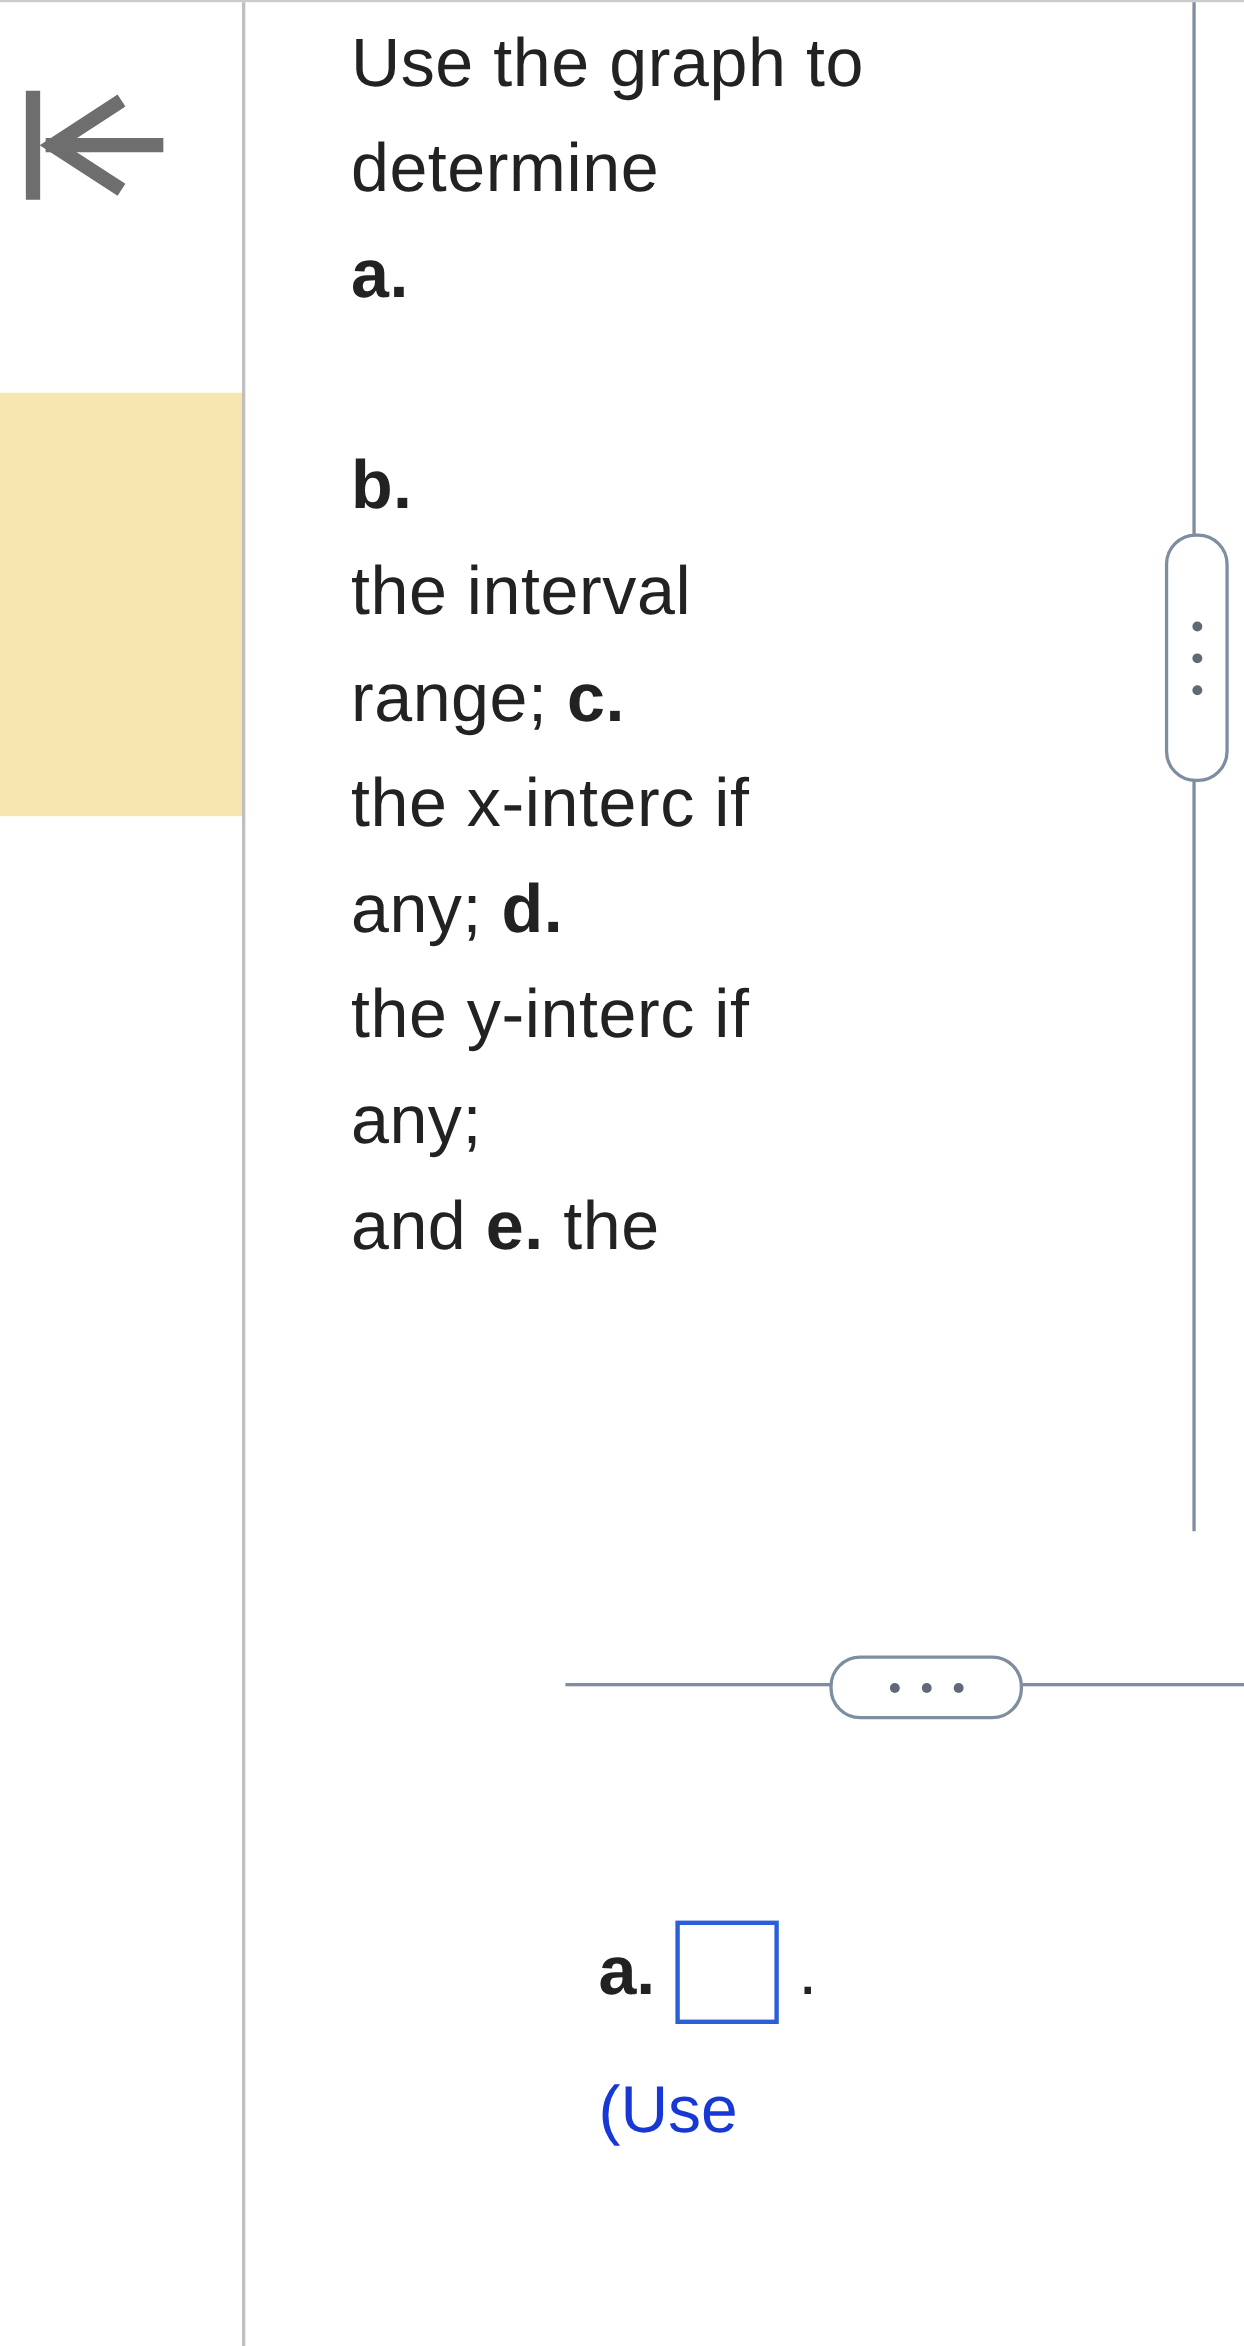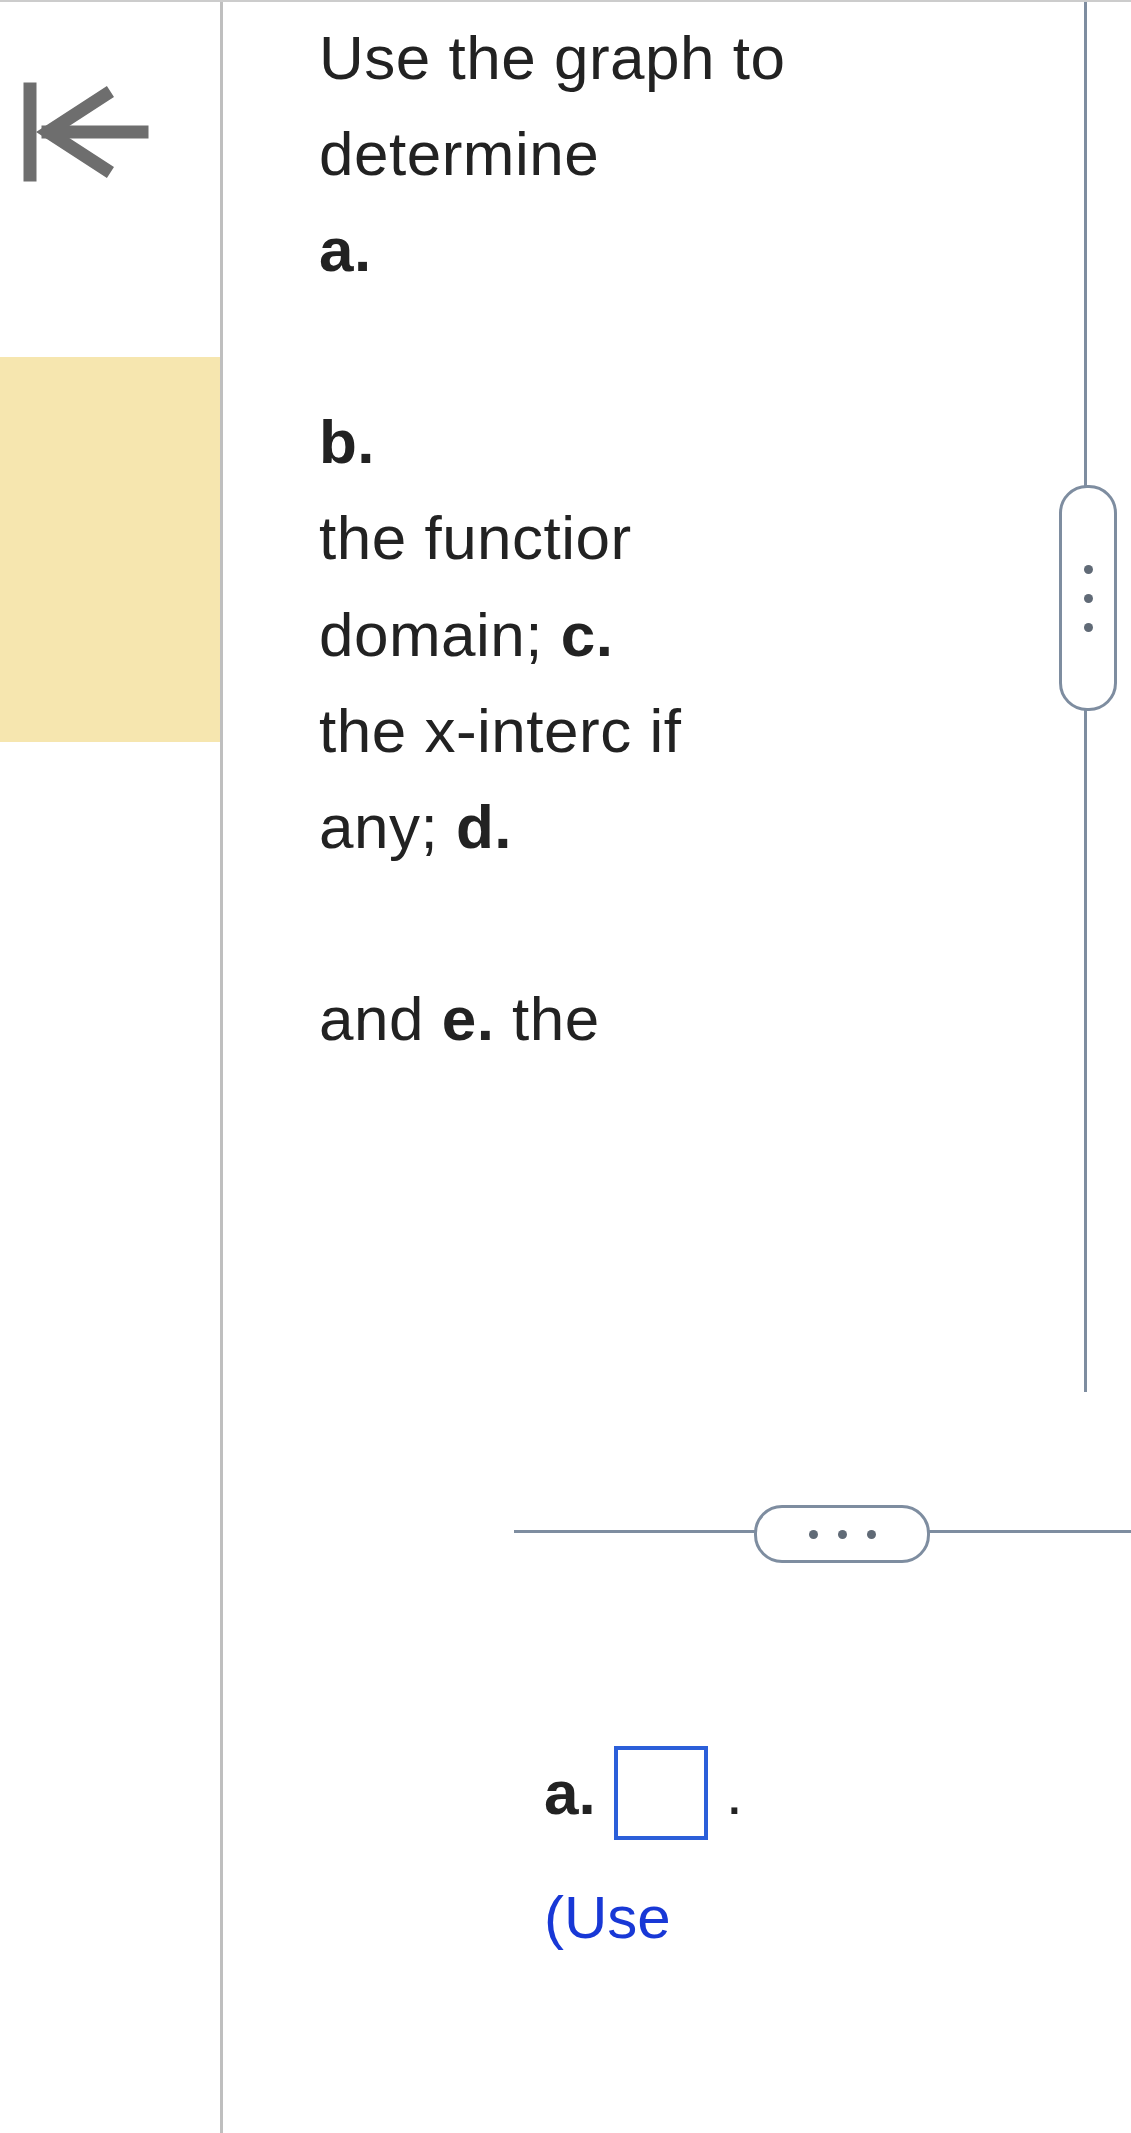--- a/index.html
+++ b/index.html
@@ -164,23 +164,23 @@
   <div class="yellow-block"></div>
 </div>
 
 <div class="q-col">
 
   <div class="q-text">
     <span>Use the graph to determine</span><br>
     <b>a.</b><br>
     <br>
     <b>b.</b><br>
-    <span>the functior domain; </span><b>c.</b><br>
+    <span>the interval range; </span><b>c.</b><br>
     <span>the x-interc if any; </span><b>d.</b><br>
-    <br>
+    <span>the y-interc if any;</span><br>
     <span>and </span><b>e.</b><span> the</span>
   </div>
 
   <div class="v-split"></div>
   <div class="v-handle">
     <span></span>
     <span></span>
     <span></span>
   </div>
 

